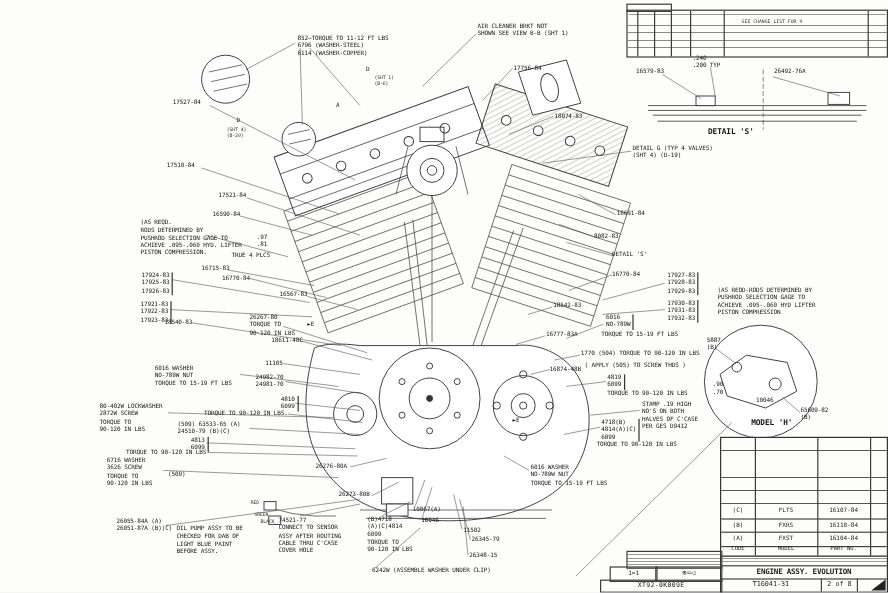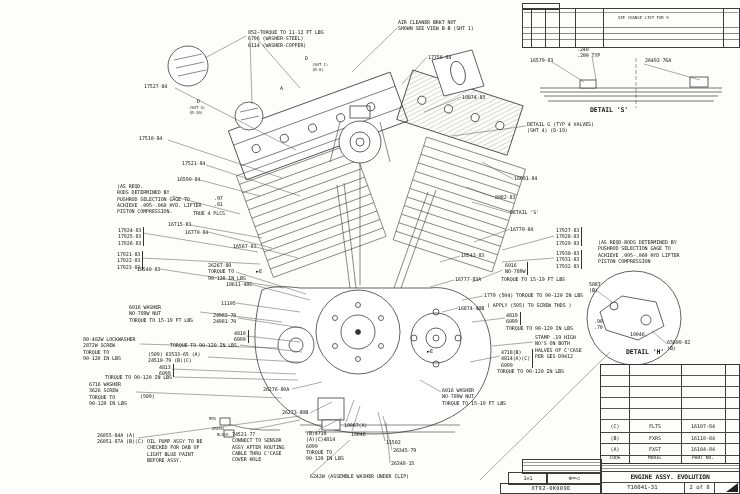--- a/index.html
+++ b/index.html
@@ -287,21 +287,21 @@
 4814(A)(C)
 6099</div>
       <div class="callout" style="left: 497px; top: 368px;">TORQUE TO 90-120 IN LBS</div>
       <div class="callout" style="left: 589px; top: 281px;">5887
 (B)</div>
       <div class="callout" style="left: 594px; top: 318px;">.90
 .70</div>
       <div class="callout" style="left: 630px; top: 331px;">10046</div>
       <div class="callout" style="left: 667px; top: 339px;">65609-82
 (B)</div>
-      <div class="callout f6" style="left: 626px; top: 348px;">DETAIL 'H'</div>
+      <div class="callout f6" style="left: 626px; top: 348px;">MODEL 'H'</div>
       <div class="callout" style="left: 514px; top: 175px;">16691-84</div>
       <div class="callout" style="left: 495px; top: 194px;">8082-83</div>
       <div class="callout" style="left: 510px; top: 209px;">DETAIL 'S'</div>
       <div class="callout" style="left: 527px; top: 121px;">DETAIL G (TYP 4 VALVES)
 (SHT 4) (D-19)</div>
       <div class="callout" style="left: 461px; top: 252px;">18542-83</div>
       <div class="callout" style="left: 455px; top: 276px;">16777-83A</div>
       <div class="callout" style="left: 530px; top: 57px;">16579-83</div>
       <div class="callout" style="left: 577px; top: 46px;">.240
 .200 TYP</div>

